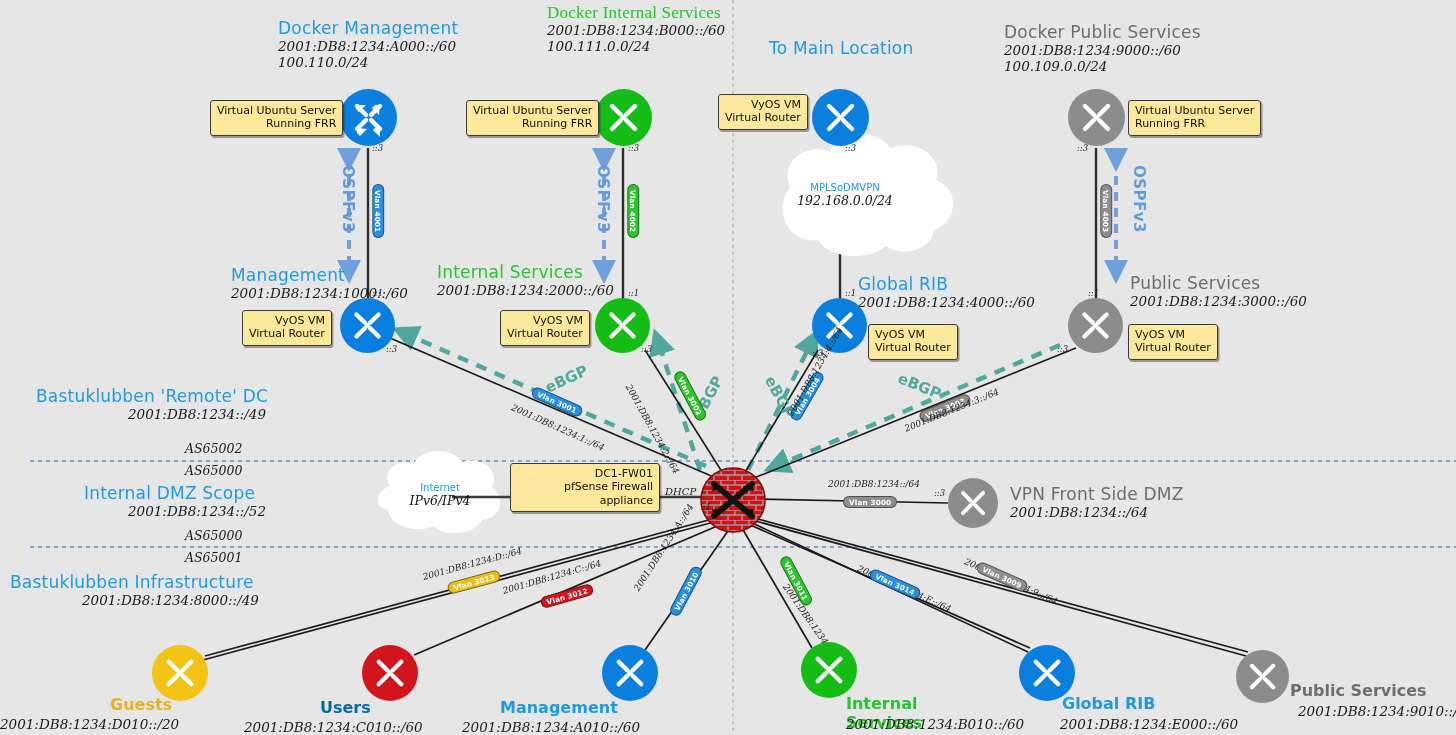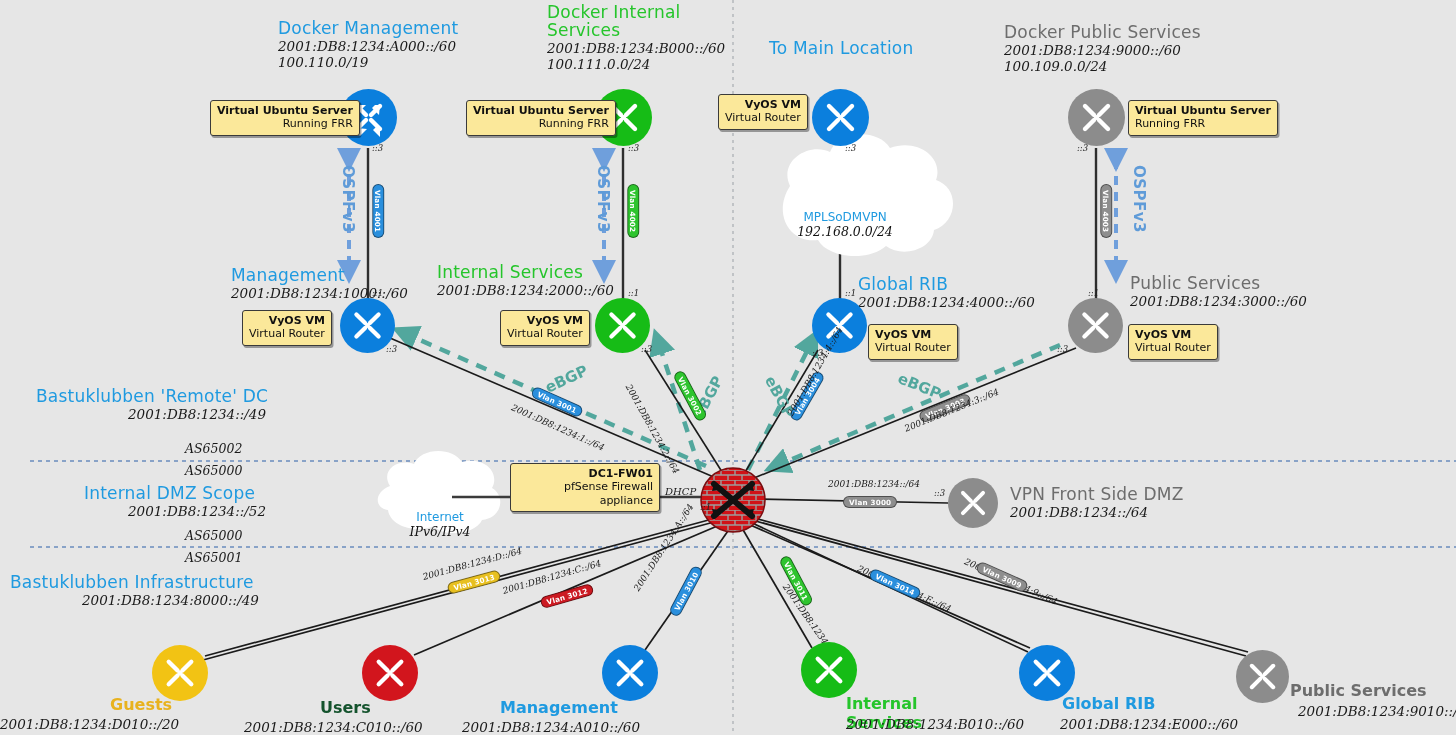--- a/index.html
+++ b/index.html
@@ -13,34 +13,34 @@
   #stage{position:absolute;left:0;top:0;width:1456px;height:735px;}
   svg.layer{position:absolute;left:0;top:0;width:1456px;height:735px;}
   .txt{position:absolute;white-space:nowrap;}
 
   .zone-title{font-size:17px;font-style:normal;letter-spacing:.2px;}
   .zone-sub{font-size:13.5px;font-style:italic;color:#1a1a1a;font-family:"DejaVu Serif",serif;}
   .c-blue{color:#1f9ae0;}
   .c-green{color:#25c52b;}
   .c-grey{color:#6d6d6d;}
   .c-yellow{color:#e8b21e;}
-  .c-red{color:#14532d;}
+  .c-red{color:#0369a1;}
 
   .note{
     position:absolute;
     background:#fbe89a;
     border:1.6px solid #3a3a3a;
     border-radius:3px;
     padding:3px 6px 4px 6px;
     font-size:11px;
     color:#111;
     line-height:1.22;
     box-shadow:1.5px 2px 0 rgba(0,0,0,.35);
   }
-  .note .l1{font-weight:bold;}
+  .note .l1{font-weight:normal;}
   .note.ralign{text-align:right;}
 
   .rtr{position:absolute;border-radius:50%;}
   .rtr svg{display:block;}
 
   .vl{
     position:absolute;
     color:#fff;
     font-size:7.2px;
     font-weight:bold;
@@ -57,21 +57,21 @@
   .vl.y{background:#e8c020;}
   .vl.r{background:#cc1a22;}
 
   .iflab{position:absolute;font-size:8.5px;font-style:italic;color:#222;font-family:"DejaVu Serif",serif;}
   .addr{position:absolute;font-size:9px;font-style:italic;color:#1a1a1a;font-family:"DejaVu Serif",serif;transform-origin:left center;}
   .proto{position:absolute;font-size:15px;font-weight:bold;color:#5f9bd8;transform-origin:center center;letter-spacing:.5px;}
   .ebgp{position:absolute;font-size:15px;font-weight:bold;color:#52a79d;transform-origin:center center;}
   .asn{position:absolute;font-size:12.5px;font-style:italic;color:#1a1a1a;font-family:"DejaVu Serif",serif;}
 
   .cloudtxt{position:absolute;text-align:center;}
-  .cloudtxt .t{font-size:12px;color:#1f9ae0;margin-top:28px;}
+  .cloudtxt .t{font-size:10px;color:#1f9ae0;}
   .cloudtxt .s{font-size:12.5px;font-style:italic;color:#111;font-family:"DejaVu Serif",serif;}
 
   .nodelab{position:absolute;}
   .nodelab .t{font-size:16px;font-weight:bold;}
 </style>
 </head>
 <body>
 
 <div id="stage">
 
@@ -151,24 +151,24 @@
     <g>
       <circle cx="733" cy="500" r="32" fill="url(#brick)" stroke="#7a0d10" stroke-width="1.5"></circle>
       <path d="M733,500 L714,484 M733,500 L752,484 M733,500 L714,516 M733,500 L752,516" stroke="#111" stroke-width="6" stroke-linecap="round"></path>
       <path d="M714,484 l-2,7 l8,-1 z M752,484 l2,7 l-8,-1 z M714,516 l-2,-7 l8,1 z M752,516 l2,-7 l-8,1 z" fill="#111"></path>
     </g>
   </svg>
 
   <div class="txt" style="left:278px;top:18px;">
     <div class="zone-title c-blue">Docker Management</div>
     <div class="zone-sub">2001:DB8:1234:A000::/60</div>
-    <div class="zone-sub">100.110.0/19</div>
+    <div class="zone-sub">100.110.0/24</div>
   </div>
   <div class="txt" style="left:547px;top:4px;width:180px;white-space:normal;">
-    <div class="zone-title c-green" style="line-height:1.05;">Docker Internal Services</div>
+    <div class="zone-title c-green" style="line-height:1.05;font-family:Liberation Serif, serif;">Docker Internal Services</div>
     <div class="zone-sub">2001:DB8:1234:B000::/60</div>
     <div class="zone-sub">100.111.0.0/24</div>
   </div>
   <div class="txt" style="left:769px;top:38px;">
     <div class="zone-title c-blue">To Main Location</div>
   </div>
   <div class="txt" style="left:1004px;top:22px;">
     <div class="zone-title c-grey">Docker Public Services</div>
     <div class="zone-sub">2001:DB8:1234:9000::/60</div>
     <div class="zone-sub">100.109.0.0/24</div>

